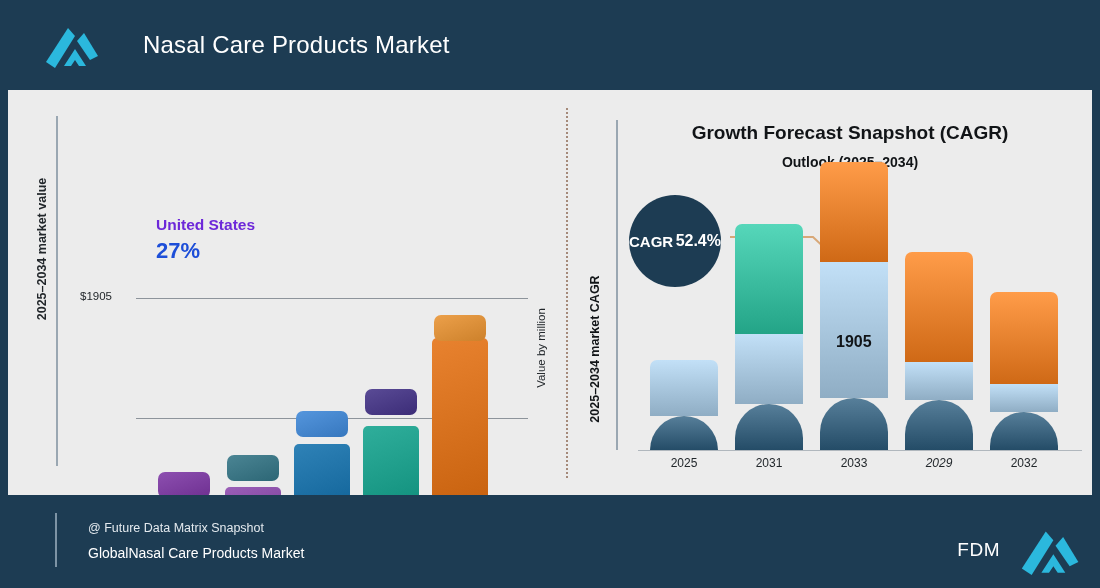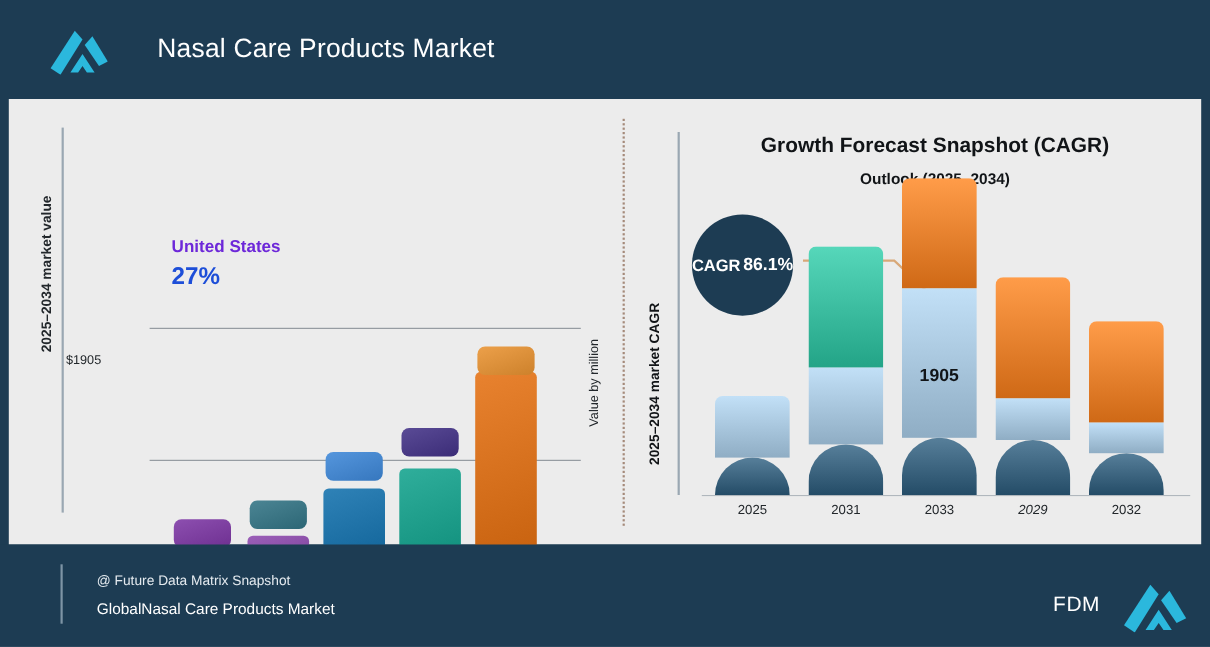--- a/index.html
+++ b/index.html
@@ -40,21 +40,21 @@
   #left-ylabel {
     position:absolute; left:21px; top:152px;
     width:180px; text-align:center;
     transform:rotate(-90deg); transform-origin:center center;
     margin-left:-77px;
     font-size:12.5px; font-weight:bold; color:#22272b;
     white-space:nowrap;
   }
 
   .tick-label {
-    position:absolute; font-size:11.5px; color:#22272b; text-align:left;margin-top:32px;
+    position:absolute; font-size:11.5px; color:#22272b; text-align:right;
   }
   #tick-top { left:52px; top:200px; width:52px; }
   #tick-bottom { left:52px; top:425px; width:52px; }
 
   .gridline { position:absolute; height:1px; background:#8d949b; }
   #grid-top { left:128px; top:208px; width:392px; }
   #grid-mid { left:128px; top:328px; width:392px; }
 
   #left-baseline { position:absolute; left:128px; top:437px; width:392px; height:1px; background:#9aa7b2; }
 
@@ -223,21 +223,21 @@
     <div id="right-yaxis-line"></div>
     <div id="right-title">Growth Forecast Snapshot (CAGR)</div>
     <div id="right-subtitle">Outlook (2025–2034)</div>
 
     <svg id="connector">
       <polyline points="122,147 205,147 238,178" fill="none" stroke="#d8a878" stroke-width="2"></polyline>
     </svg>
 
     <div id="cagr-badge">
       <div class="cagr-l1">CAGR</div>
-      <div class="cagr-l2">86.1%</div>
+      <div class="cagr-l2">52.4%</div>
     </div>
 
     <div id="value-callout">1905</div>
 
     <div id="right-plot">
         <div class="sbar" style="left: 42px; width: 68px; top: 270px; height: 90px; bottom: auto; border-radius: 7px 7px 0px 0px; overflow: hidden;">
           <div class="seg seg-base" style="bottom: 0px; height: 34px; position: absolute; background: linear-gradient(rgb(87, 127, 154) 0%, rgb(36, 76, 103) 100%);"></div>
           <div class="seg" style="bottom: 34px; height: 56px; position: absolute; background: linear-gradient(rgb(194, 224, 247) 0%, rgb(143, 173, 196) 100%);"></div>
         </div>
         <div class="rxlabel" style="left: 30px; width: 92px;">2025</div>

